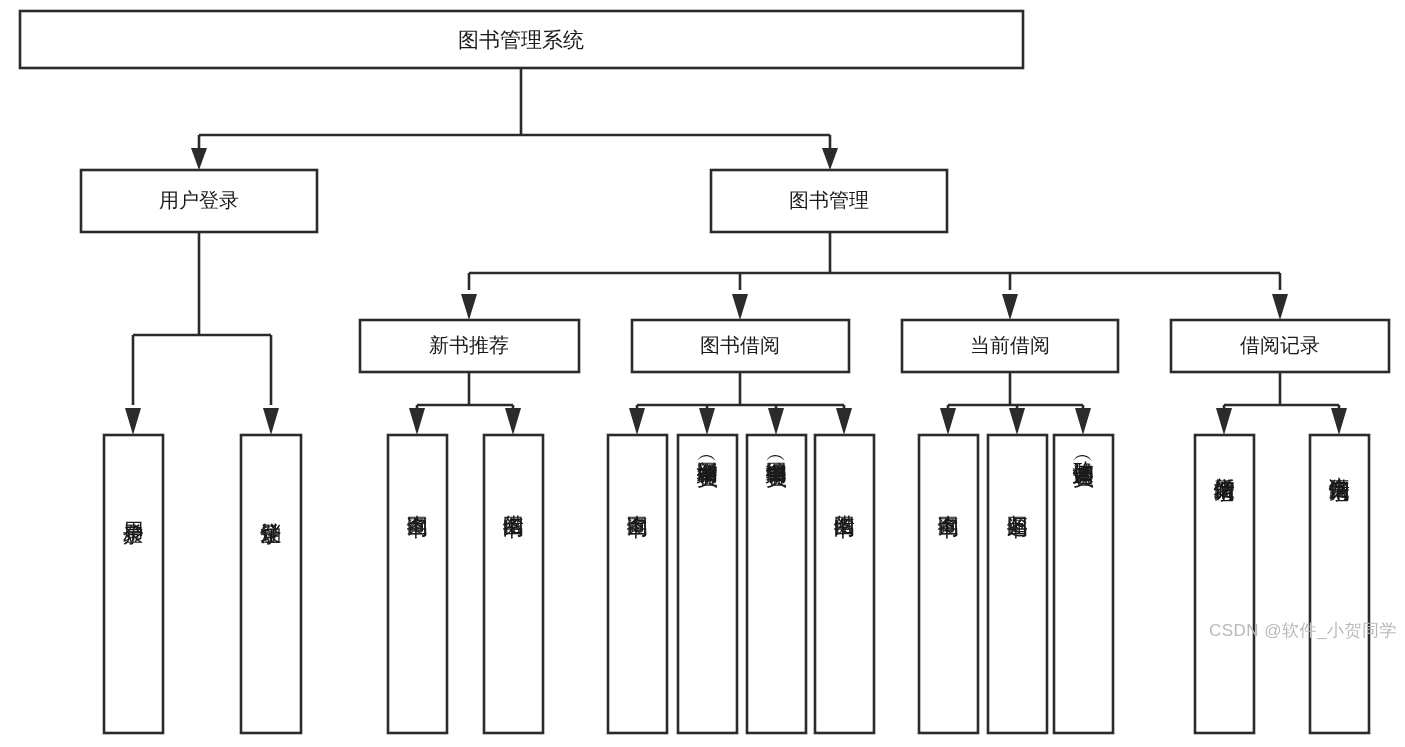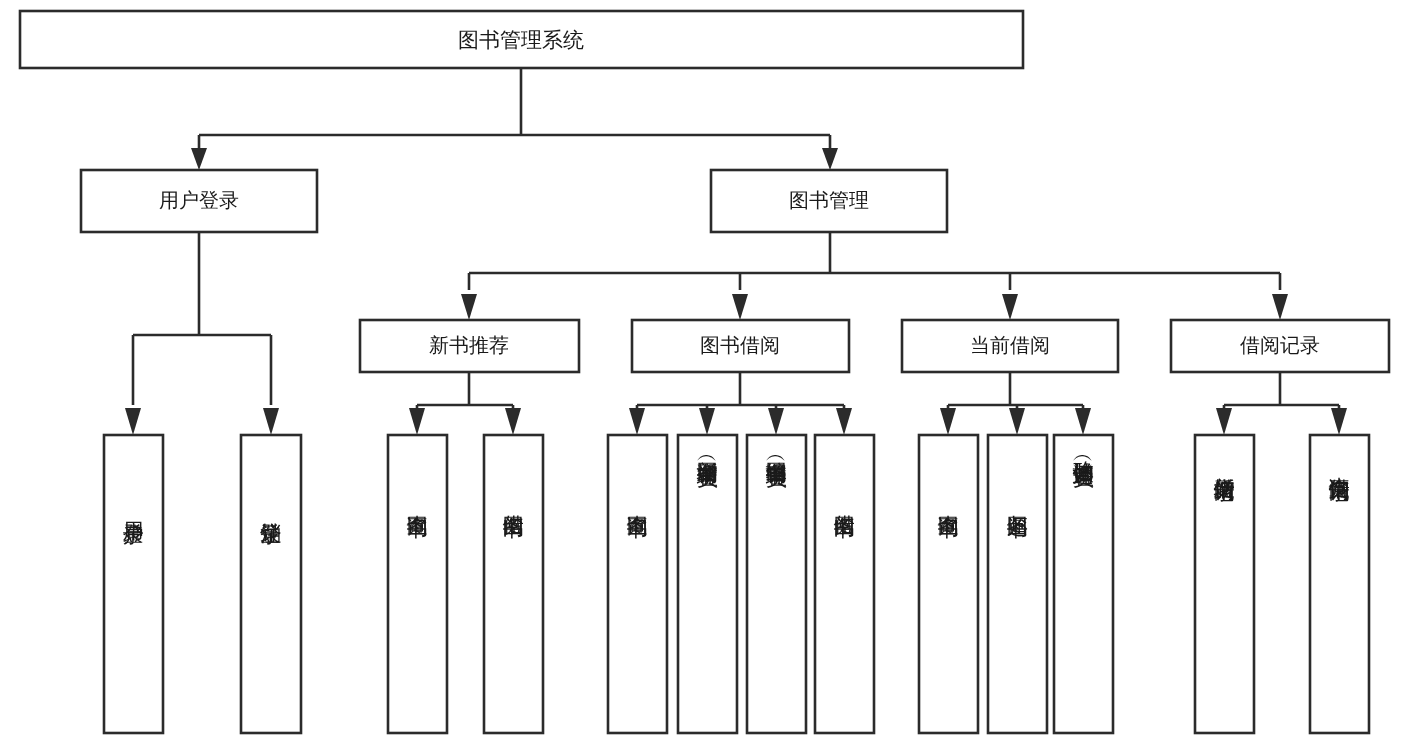--- a/index.html
+++ b/index.html
@@ -239,13 +239,14 @@
   <div class="leaf-label-wrap" style="left:1054px; top:444px; width:59px; height:289px;">
     <span class="leaf-label">确认归还（管理员）</span>
   </div>
   <div class="leaf-label-wrap" style="left:1195px; top:460px; width:59px; height:273px;">
     <span class="leaf-label">新增借阅记录</span>
   </div>
   <div class="leaf-label-wrap" style="left:1310px; top:460px; width:59px; height:273px;">
     <span class="leaf-label">查询借阅记录</span>
   </div>
 
+  <div class="watermark">CSDN @软件_小贺同学</div>
 </div>
 
 </body></html>

